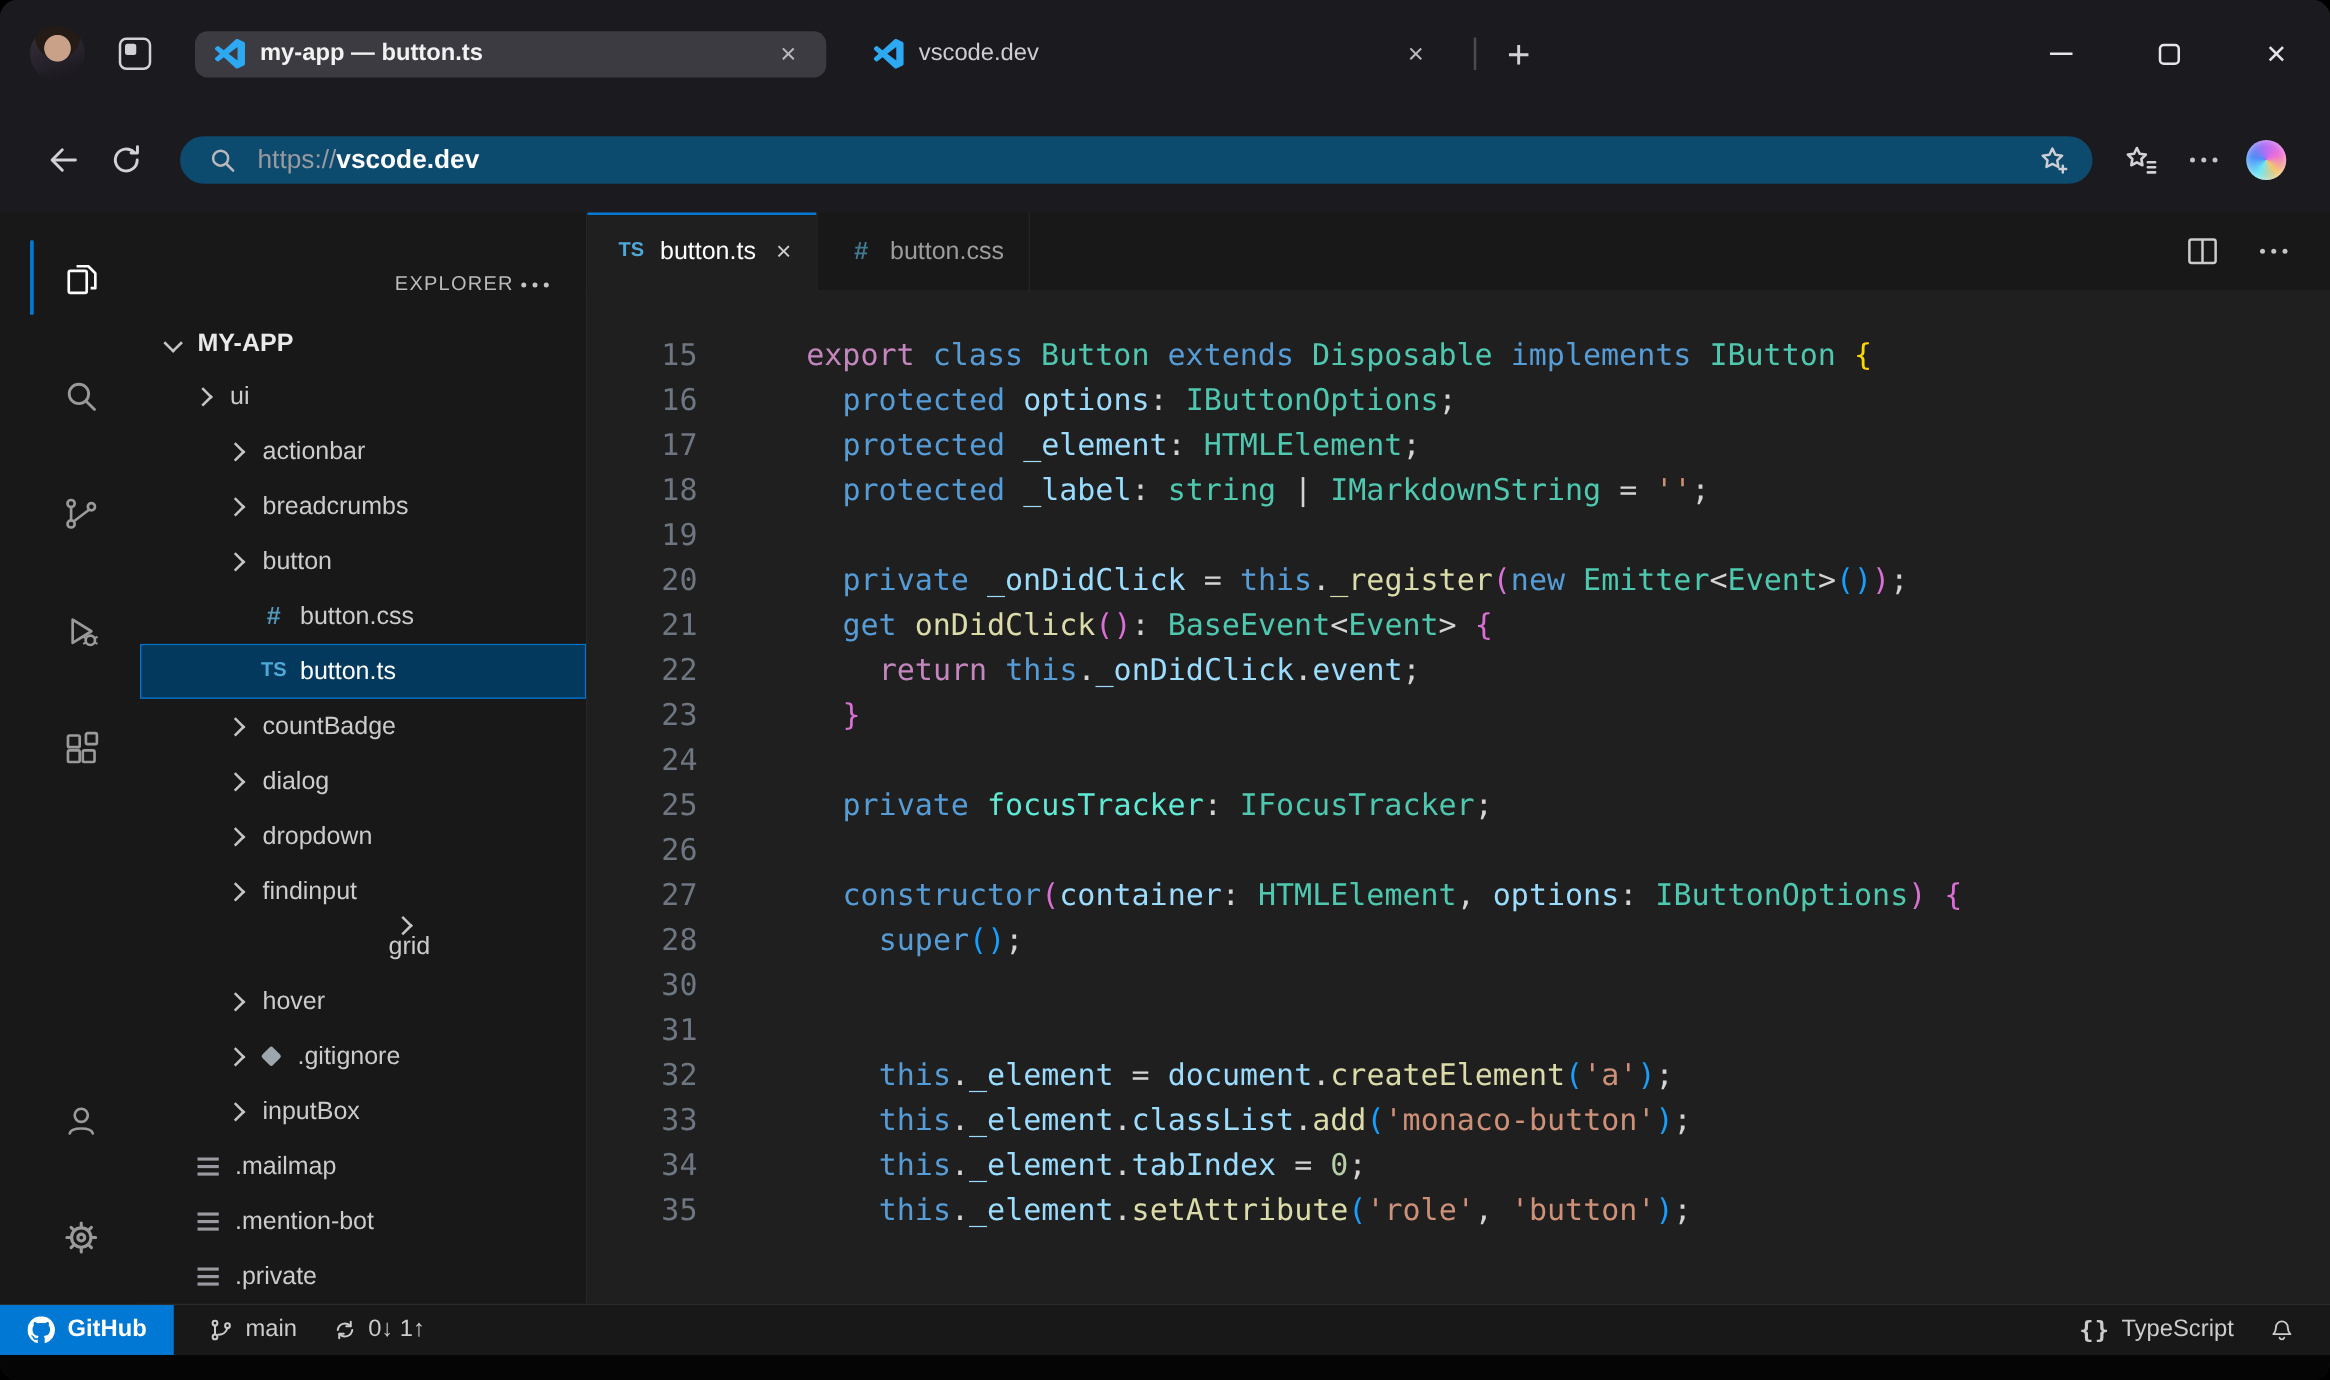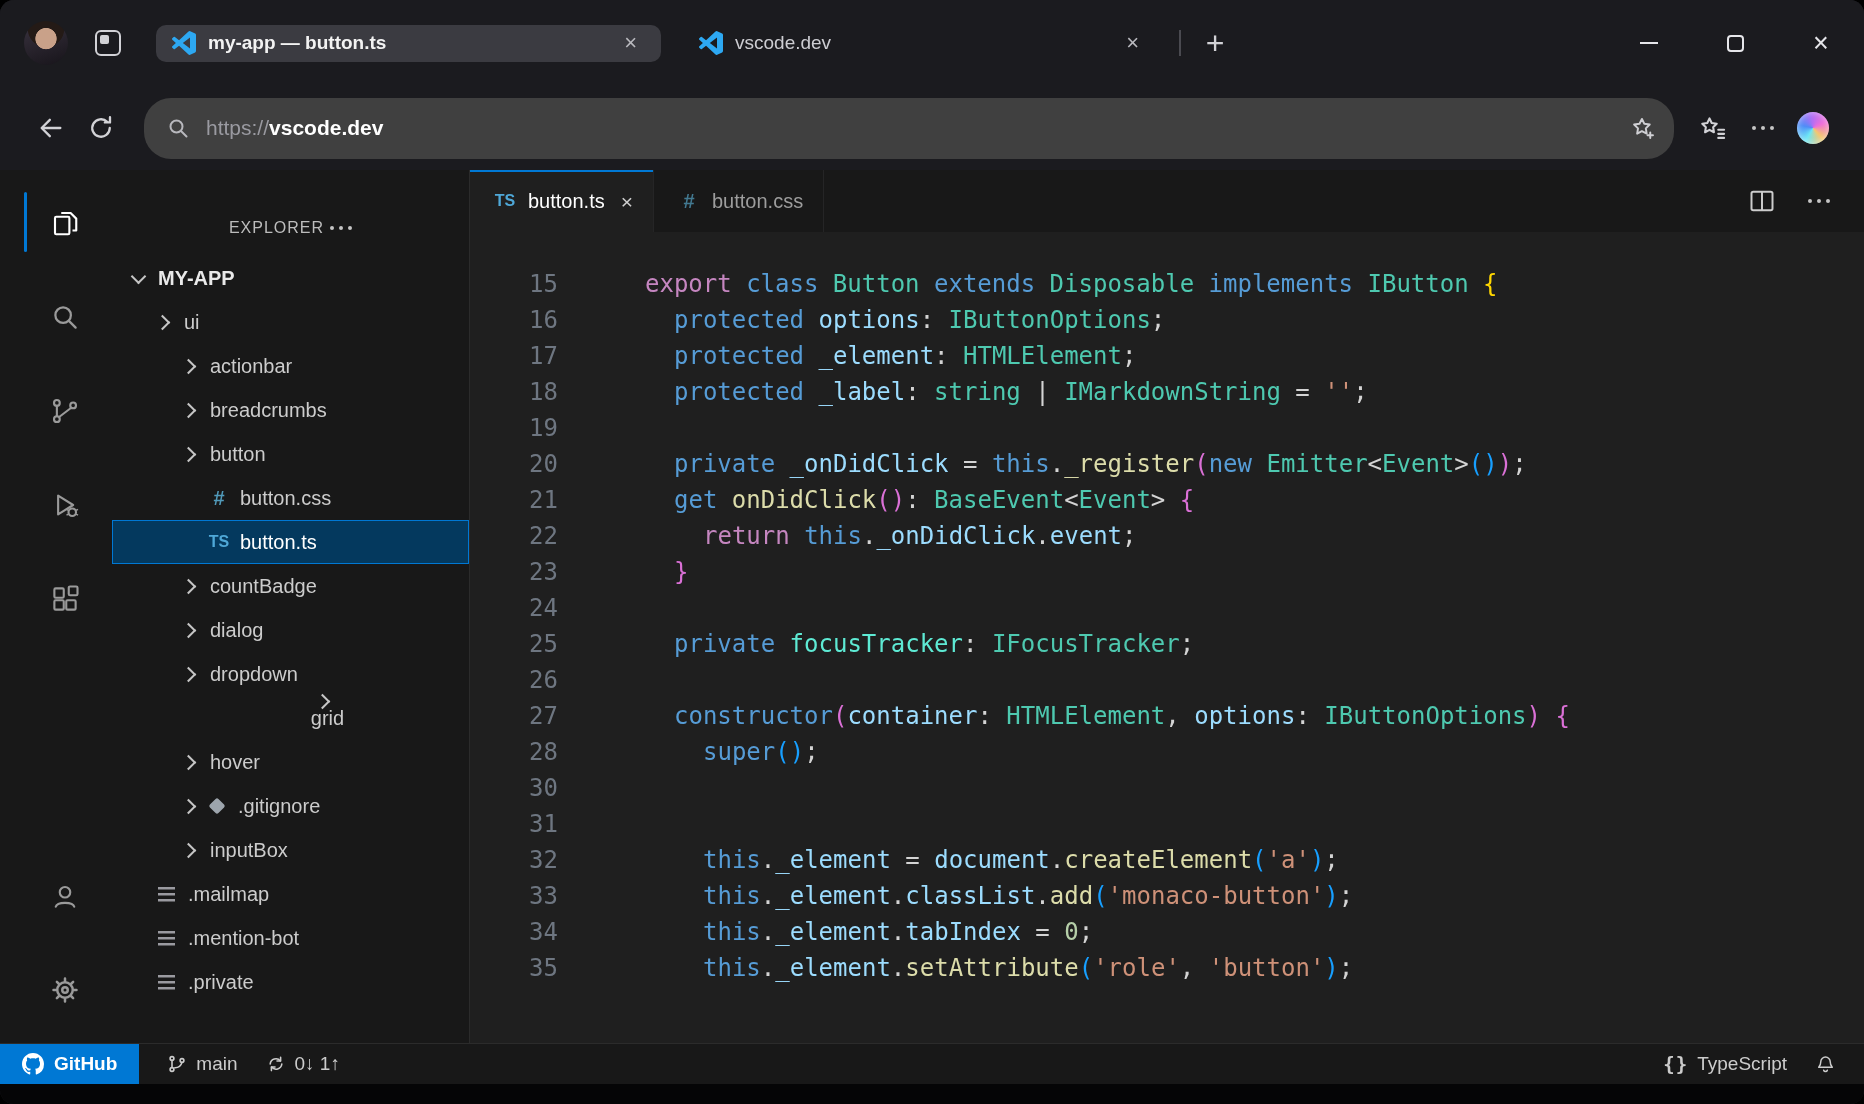--- a/index.html
+++ b/index.html
@@ -36,21 +36,21 @@
 
   .wincontrols { margin-left:auto; display:flex; align-self:stretch; }
   .wbtn { width:86px; display:grid; place-items:center; color:#e6e6ea; cursor:pointer; }
   .wbtn .minline { display:block; width:18px; height:2px; background:#e6e6ea; }
   .wbtn .maxbox { display:block; width:17px; height:17px; border:2px solid #e6e6ea; border-radius:4px; }
   .wbtn.close { font-size:27px; }
 
   
   .navbar { height:84px; background:#1b1b1f; display:flex; align-items:center; padding:0 26px; flex:none; }
   .navbtn { width:50px; height:50px; display:grid; place-items:center; cursor:pointer; flex:none; }
-  .addresspill { flex:1; height:61px; margin-left:18px; background:#404040; border-radius:27px;
+  .addresspill { flex:1; height:38px; margin-left:18px; background:#0c4a6e; border-radius:27px;
                  display:flex; align-items:center; padding:0 18px 0 22px; cursor:text; }
   .urltext { margin-left:16px; font-size:21px; white-space:nowrap; }
   .urlscheme { color:#9a9aa1; }
   .urlhost { color:#ffffff; font-weight:700; }
   .pillspacer { flex:1; }
   .navtrail { display:flex; align-items:center; margin-left:14px; }
   .copilot { width:32px; height:32px; border-radius:50%;
              background:conic-gradient(from 210deg,#6ee7f5,#4f8df7,#b06ef5,#ef6ed8,#f5c76e,#6ee7f5);
              box-shadow:inset 0 0 6px rgba(255,255,255,.55); cursor:pointer; }
 
@@ -60,21 +60,21 @@
   .activitybar { width:112px; background:#181818; display:flex; flex-direction:column;
                  padding:6px 0 6px 18px; position:relative; flex:none; }
   .activeind { position:absolute; left:24px; top:22px; width:3px; height:60px; background:#0078d4; border-radius:2px; }
   .aicon { height:94px; display:grid; place-items:center; cursor:pointer; color:#9a9a9a; }
   .aicon.active { color:#ffffff; }
   .abottom { margin-top:auto; }
 
   .sidebar { width:358px; background:#181818; border-right:1px solid #2b2b2b; flex:none;
              display:flex; flex-direction:column; overflow:hidden; }
   .explorer-header { height:86px; padding:30px 24px 0 30px; display:flex; align-items:center;
-                     justify-content:center; flex:none; }
+                     justify-content:flex-end; flex:none; }
   .explorer-title { font-size:16px; letter-spacing:1px; color:#bcbcbc; }
   .dots { width:4px; height:4px; border-radius:50%; background:#c5c5c5;
           box-shadow:9px 0 #c5c5c5,-9px 0 #c5c5c5; }
   .dotsbtn { width:34px; height:30px; display:grid; place-items:center; cursor:pointer; }
 
   .trow { height:44px; display:flex; align-items:center; font-size:20px; color:#cccccc;
           cursor:pointer; white-space:nowrap; }
   .trow.root { font-weight:700; color:#e9e9e9; padding-left:14px; }
   .trow.sel { background:#04395e; box-shadow:inset 0 0 0 1px #0078d4; color:#ffffff; }
   .chev { width:24px; flex:none; display:grid; place-items:center; }
@@ -303,20 +303,24 @@
             <span class="tlabel">countBadge</span>
           </div>
           <div class="trow" style="padding-left: 66px;">
             <span class="chev"></span>
             <span class="tlabel">dialog</span>
           </div>
           <div class="trow" style="padding-left: 66px;">
             <span class="chev"></span>
             <span class="tlabel">dropdown</span>
           </div>
+          <div class="trow" style="padding-left: 66px;">
+            <span class="chev"></span>
+            <span class="tlabel">findinput</span>
+          </div>
           <div class="trow" style="padding-left: 66px; flex-direction: column;">
             <span class="chev"></span>
             <span class="tlabel">grid</span>
           </div>
           <div class="trow" style="padding-left: 66px;">
             <span class="chev"></span>
             <span class="tlabel">hover</span>
           </div>
           <div class="trow" style="padding-left: 66px;">
             <span class="chev"></span>

